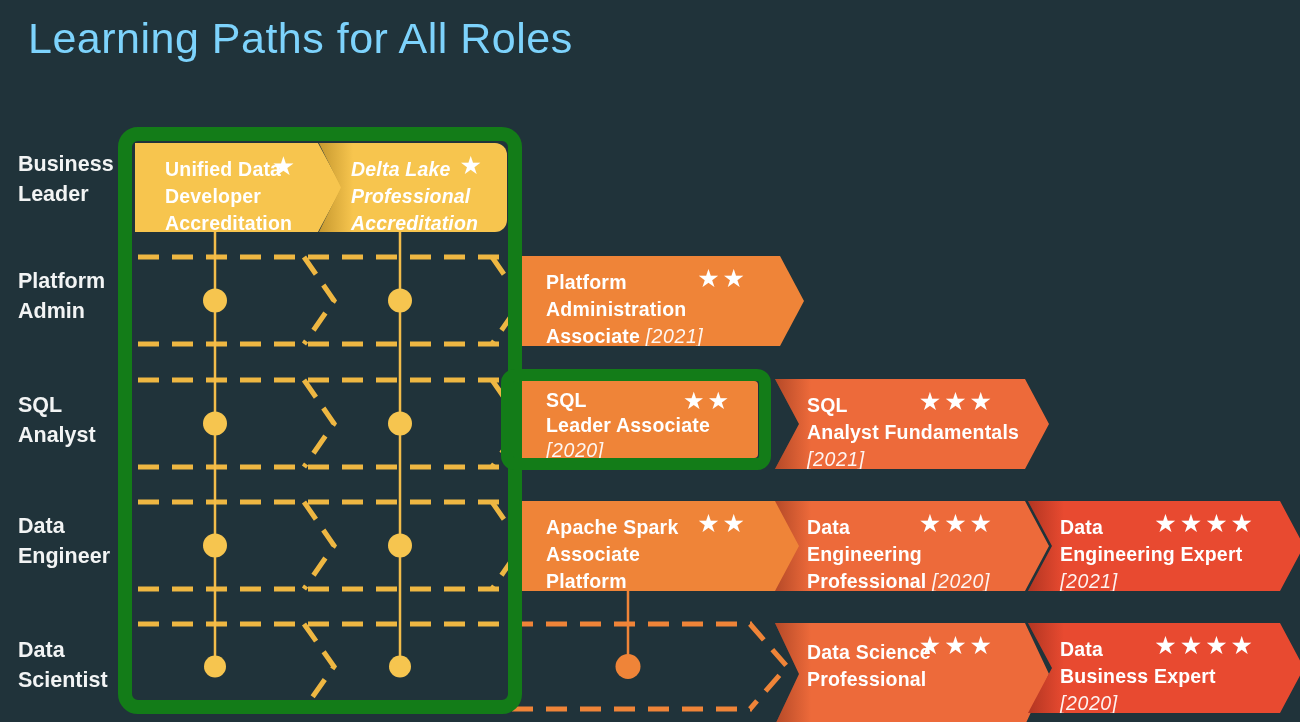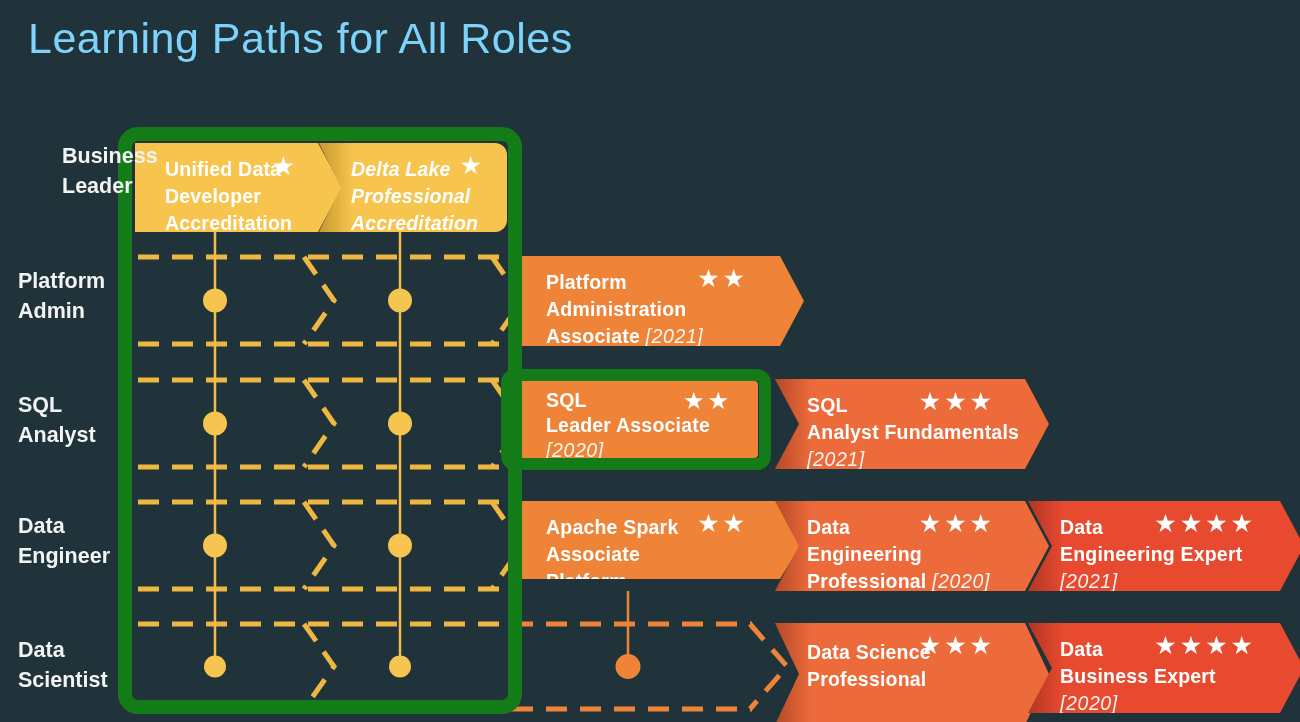--- a/index.html
+++ b/index.html
@@ -16,21 +16,21 @@
     position:absolute; left:28px; top:14px;
     font-size:43px; font-weight:400; letter-spacing:.5px;
     color:#7dd3fc;
   }
 
   
   .role {
     position:absolute; left:18px; width:110px;
     color:#f2f4f4; font-weight:700; font-size:21.5px; line-height:30px;
   }
-  .role-0 { top:141px;margin-left:44px; }
+  .role-0 { top:149px; }
   .role-1 { top:266px; }
   .role-2 { top:390px; }
   .role-3 { top:511px; }
   .role-4 { top:635px; }
 
   
   .ghost-layer { position:absolute; left:0; top:0; z-index:1; }
 
   
   .badge {
@@ -70,21 +70,21 @@
   .b-unified   { left:135px;  top:143px; width:207px; height:89px; }
   .b-delta     { left:319px;  top:143px; width:188px; height:89px; border-radius:0 12px 12px 0;font-style:italic; }
   .b-delta .b-stars { right:22px; }
   .b-unified .b-stars { right:44px; font-size:26px; }
   .b-padmin    { left:516px;  top:256px; width:288px; height:90px; }
   .b-padmin .b-stars, .b-spark .b-stars { right:56px; }
   .b-sqlassoc  { left:516px;  top:381px; width:242px; height:77px; border-radius:4px; }
   .b-sqlassoc .b-lines { padding-top:7px; line-height:25px; }
   .b-sqlassoc .b-stars { right:26px; top:6px; font-size:24px; }
   .b-sqlprof   { left:775px;  top:379px; width:274px; height:90px; }
-  .b-spark     { left:516px;  top:501px; width:288px; height:78px; }
+  .b-spark     { left:516px;  top:501px; width:288px; height:90px; }
   .b-deprof    { left:775px;  top:501px; width:274px; height:90px; }
   .b-deexpert  { left:1028px; top:501px; width:276px; height:90px; }
   .b-dsprof    { left:775px;  top:623px; width:274px; height:102px; }
   .b-dsprof .b-lines { padding-top:16px; }
   .b-dsexpert  { left:1028px; top:623px; width:276px; height:90px; }
   .b-sqlprof .b-stars, .b-deprof .b-stars, .b-dsprof .b-stars { right:54px; }
   .b-deexpert .b-stars, .b-dsexpert .b-stars { right:48px; }
 
   
   .hl-box { position:absolute; z-index:3; border:14px solid #137c18; border-radius:20px; pointer-events:none; }

